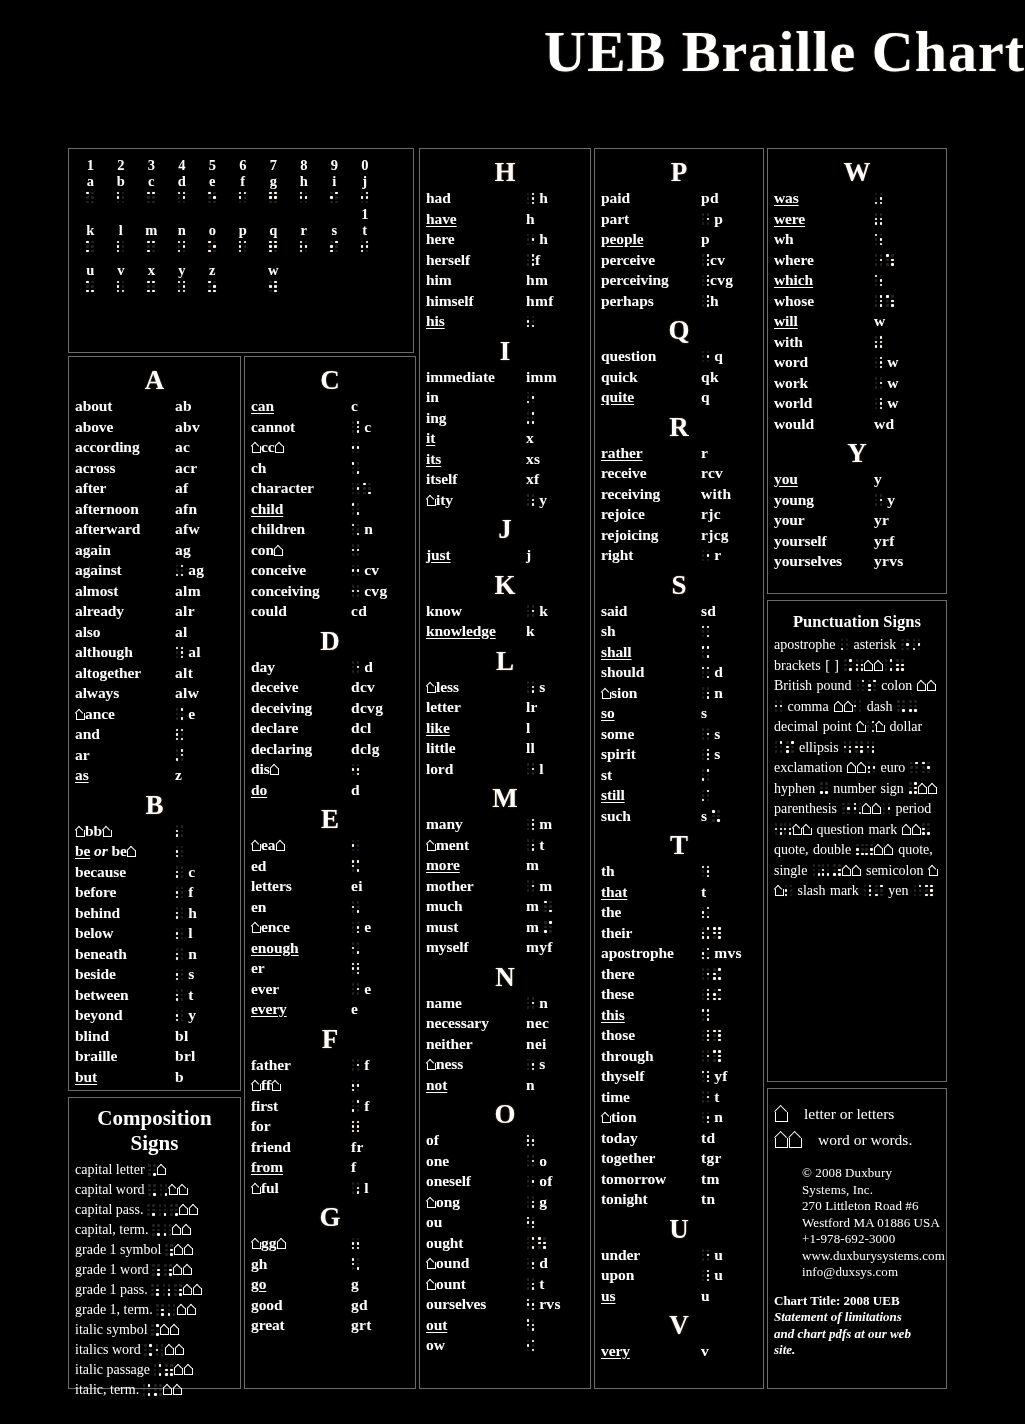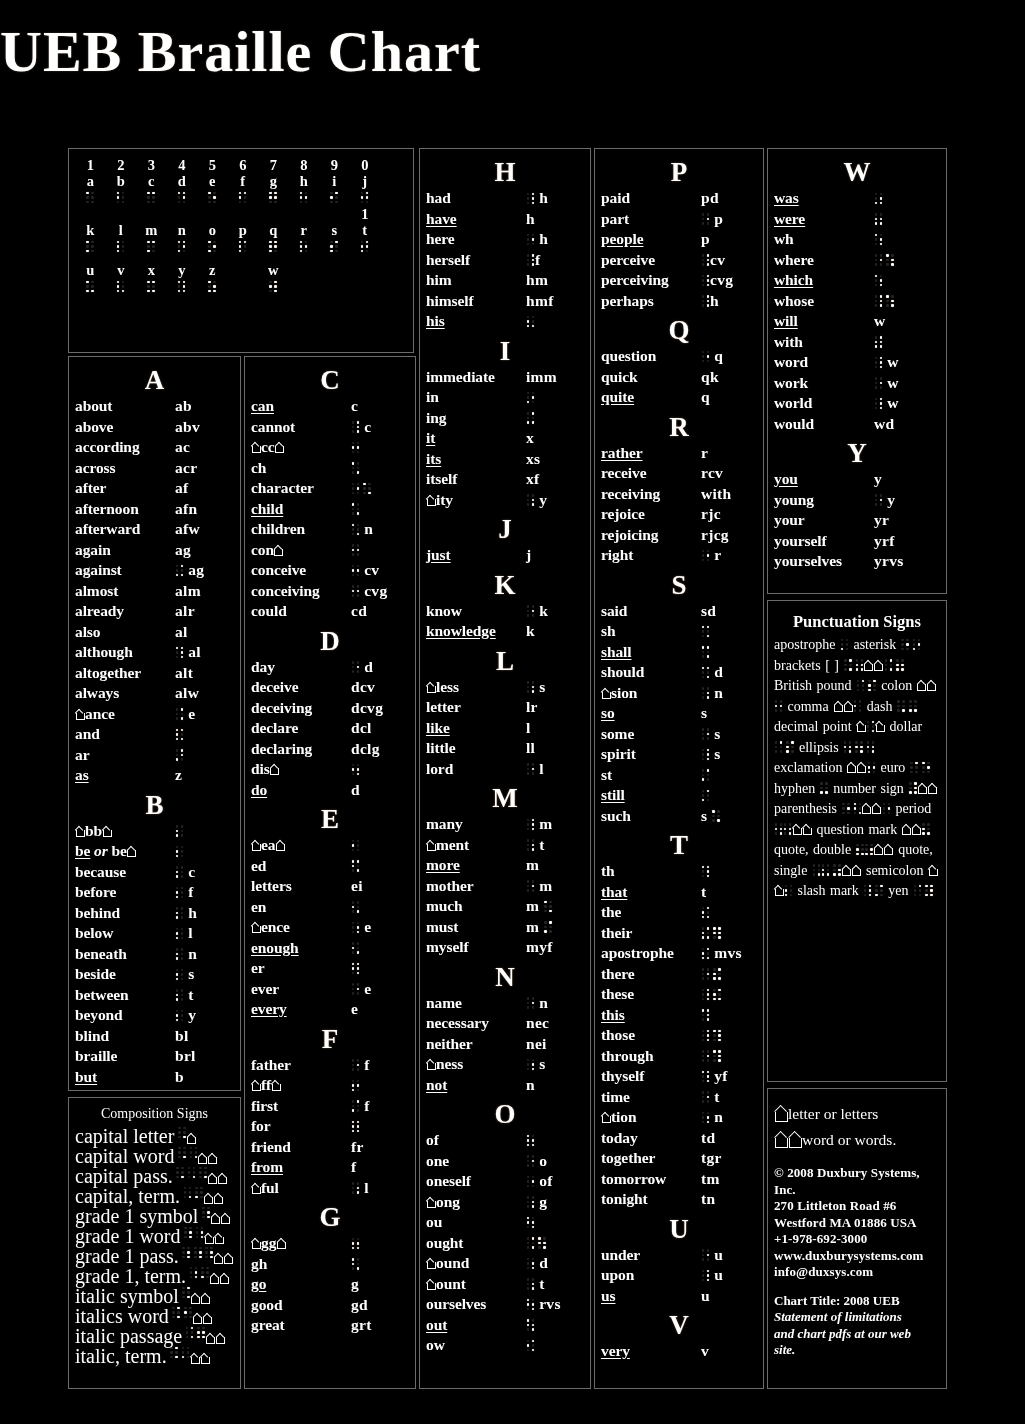--- a/index.html
+++ b/index.html
@@ -12,21 +12,21 @@
     color: #ffffff;
   }
   #page {
     position: relative;
     width: 1025px; height: 1424px;
     background: #000000;
   }
 
   
   #title {
-    text-align: left;
+    text-align: right;
     font-size: 58px;
     font-weight: bold;
     letter-spacing: 1px;
     padding-top: 22px;
     color: #ffffff;
     line-height: 1.05;
     text-shadow: 0 0 2px rgba(255,190,140,0.35);
   }
 
   
@@ -133,46 +133,46 @@
   #colC  { left: 244px; top: 356px;  width: 172px; height: 1033px; }
   #comp  { left: 68px;  top: 1097px; width: 173px; height: 292px; }
   #colH  { left: 419px; top: 148px;  width: 172px; height: 1241px; }
   #colP  { left: 594px; top: 148px;  width: 170px; height: 1241px; }
   #colW  { left: 767px; top: 148px;  width: 180px; height: 446px; }
   #punct { left: 767px; top: 600px;  width: 180px; height: 482px; }
   #legend{ left: 767px; top: 1088px; width: 180px; height: 301px; }
 
   
   .csrow {
-    font-size: 20px;
+    font-size: 14px;
     line-height: 20px;
     white-space: nowrap;
-    display: flex; align-items: flex-start;
+    display: flex; align-items: center;
   }
   .csrow .lbl { margin-right: 3px; }
   .cshead {
-    text-align: center; font-weight: normal; font-size: 14px;
+    text-align: center; font-weight: bold; font-size: 21px;
     margin: 4px 0 4px 0;
   }
 
   
   .pchead {
     text-align: center; font-weight: bold; font-size: 16.5px;
     margin: 7px 0 3px 0;
   }
   .pcflow {
     font-size: 14px;
     line-height: 20.5px;
     word-spacing: 1px;
   }
 
   
   .lgtext { font-size: 14.5px; line-height: 19px; }
-  .lgitem { font-size: 15.5px; line-height: 26px; display: flex; align-items: center; gap: 0; }
-  .addr { font-size: 13px; line-height: 16.5px; font-weight: bold; letter-spacing: 0.1px; }
+  .lgitem { font-size: 15.5px; line-height: 26px; display: flex; align-items: center; gap: 16px; }
+  .addr { font-size: 13px; line-height: 16.5px; font-weight: normal; letter-spacing: 0.1px; margin-left: 28px; }
   .charttitle { font-size: 13px; line-height: 16.5px; font-weight: bold; }
   .gap8 { height: 8px; }
   .gap12 { height: 12px; }
 </style>
 </head>
 <body>
 
 <div id="page">
 
   <div id="title">UEB Braille Chart</div>

